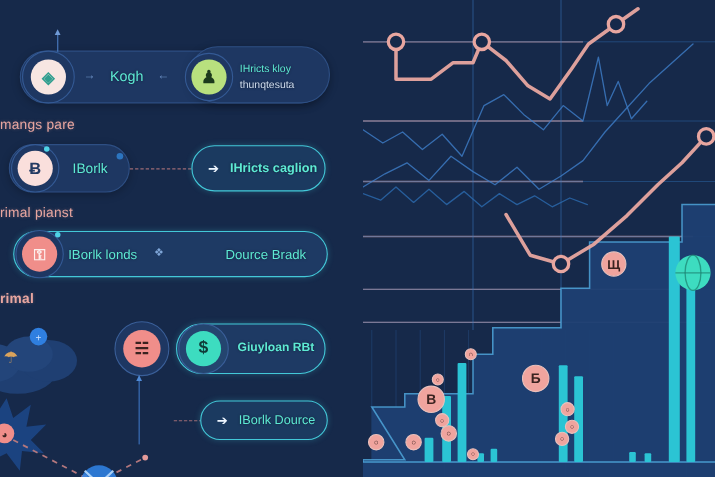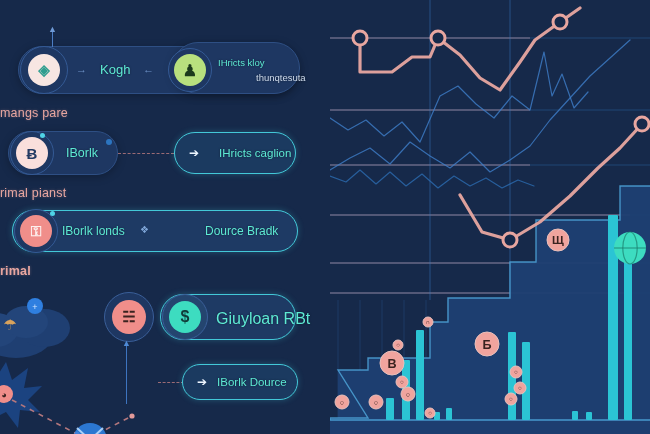--- a/index.html
+++ b/index.html
@@ -57,21 +57,21 @@
     border-radius:50%;
   }
 
   .card-text{
     color:#5eead4;
     font-size:12px;
     white-space:nowrap;
     text-shadow:0 0 2px rgba(0,0,0,.5);
   }
   .card-text.small{font-size:9.5px;line-height:11px;white-space:normal;}
-  .card-text.dim{color:#cfdcee;margin-left:38px;}
+  .card-text.dim{color:#cfdcee;}
 
   .arrow{color:#6f93c9;font-size:11px;}
   .arrow-white{color:#eef6ff;font-size:12px;}
   .diamond{color:#7fa6d8;font-size:10px;}
 
   .dashline{
     position:absolute;height:0;
     border-top:1.4px dashed #b3777d;
     opacity:.85;
   }
@@ -121,40 +121,40 @@
       <div class="glyph" style="width:32px;height:32px;background:#fadfdc;color:#243b63;font-size:15px;">Ƀ</div>
     </div>
     <span class="card-text" style="position:absolute;left:66px;top:146px;font-size:12.5px;">IBorlk</span>
     <div class="node-dot" style="left:40px;top:133px;width:5px;height:5px;background:#4fd3e6;"></div>
     <div class="node-dot" style="left:106px;top:139px;width:6px;height:6px;background:#2f84d8;opacity:.8;"></div>
 
     <div class="dashline" style="left:118px;top:153px;width:56px;"></div>
 
     <div class="card card-cyan" style="left:174px;top:132px;width:122px;height:42px;">
       <span class="arrow-white" style="margin-left:14px;">➔</span>
-      <span class="card-text" style="margin-left:20px;font-size:11.5px;">IHricts caglion</span>
+      <span class="card-text" style="margin-left:10px;font-size:11.5px;font-weight:bold;">IHricts caglion</span>
     </div>
 
     <div class="card card-cyan" style="left:12px;top:210px;width:286px;height:42px;background:#1e3a64;"></div>
     <div class="disc" style="left:14px;top:209px;width:44px;height:44px;background:#1e3762;border:1px solid #345a95;">
       <div class="glyph" style="width:32px;height:32px;background:#f08e8a;color:#fdf0ee;font-size:14px;">⚿</div>
     </div>
     <div class="node-dot" style="left:50px;top:211px;width:5px;height:5px;background:#4fd3e6;"></div>
     <span class="card-text" style="position:absolute;left:62px;top:224px;font-size:12px;">IBorlk londs</span>
     <span class="diamond" style="position:absolute;left:140px;top:224px;">❖</span>
     <span class="card-text" style="position:absolute;left:205px;top:224px;font-size:12px;text-align:right;">Dource Bradk</span>
 
     <div class="disc" style="left:104px;top:292px;width:50px;height:50px;background:#1e3762;border:1px solid #3a5f99;">
       <div class="glyph" style="width:34px;height:34px;background:#f08e8a;color:#3a2320;font-size:15px;">☵</div>
     </div>
     <div class="card card-cyan" style="left:160px;top:294px;width:136px;height:46px;background:#1e3a64;"></div>
     <div class="disc" style="left:162px;top:294px;width:46px;height:46px;background:#24456f;border:1px solid #3a5f99;">
       <div class="glyph" style="width:32px;height:32px;background:#3ddcc0;color:#103c39;font-size:16px;">$</div>
     </div>
-    <span class="card-text" style="position:absolute;left:216px;top:310px;font-size:16px;">Giuyloan RBt</span>
+    <span class="card-text" style="position:absolute;left:216px;top:310px;font-size:11px;font-weight:bold;">Giuyloan RBt</span>
 
     <div class="solidline" style="left:126px;top:342px;width:1.4px;height:62px;background:#3d74c0;"></div>
     <div class="arrow" style="position:absolute;left:122px;top:338px;font-size:9px;color:#4f8ad6;">▲</div>
 
     <div class="dashline" style="left:158px;top:382px;width:26px;"></div>
     <div class="card card-cyan" style="left:182px;top:364px;width:116px;height:36px;">
       <span class="arrow-white" style="margin-left:14px;">➔</span>
       <span class="card-text" style="margin-left:10px;font-size:11.5px;">IBorlk Dource</span>
     </div>
 

